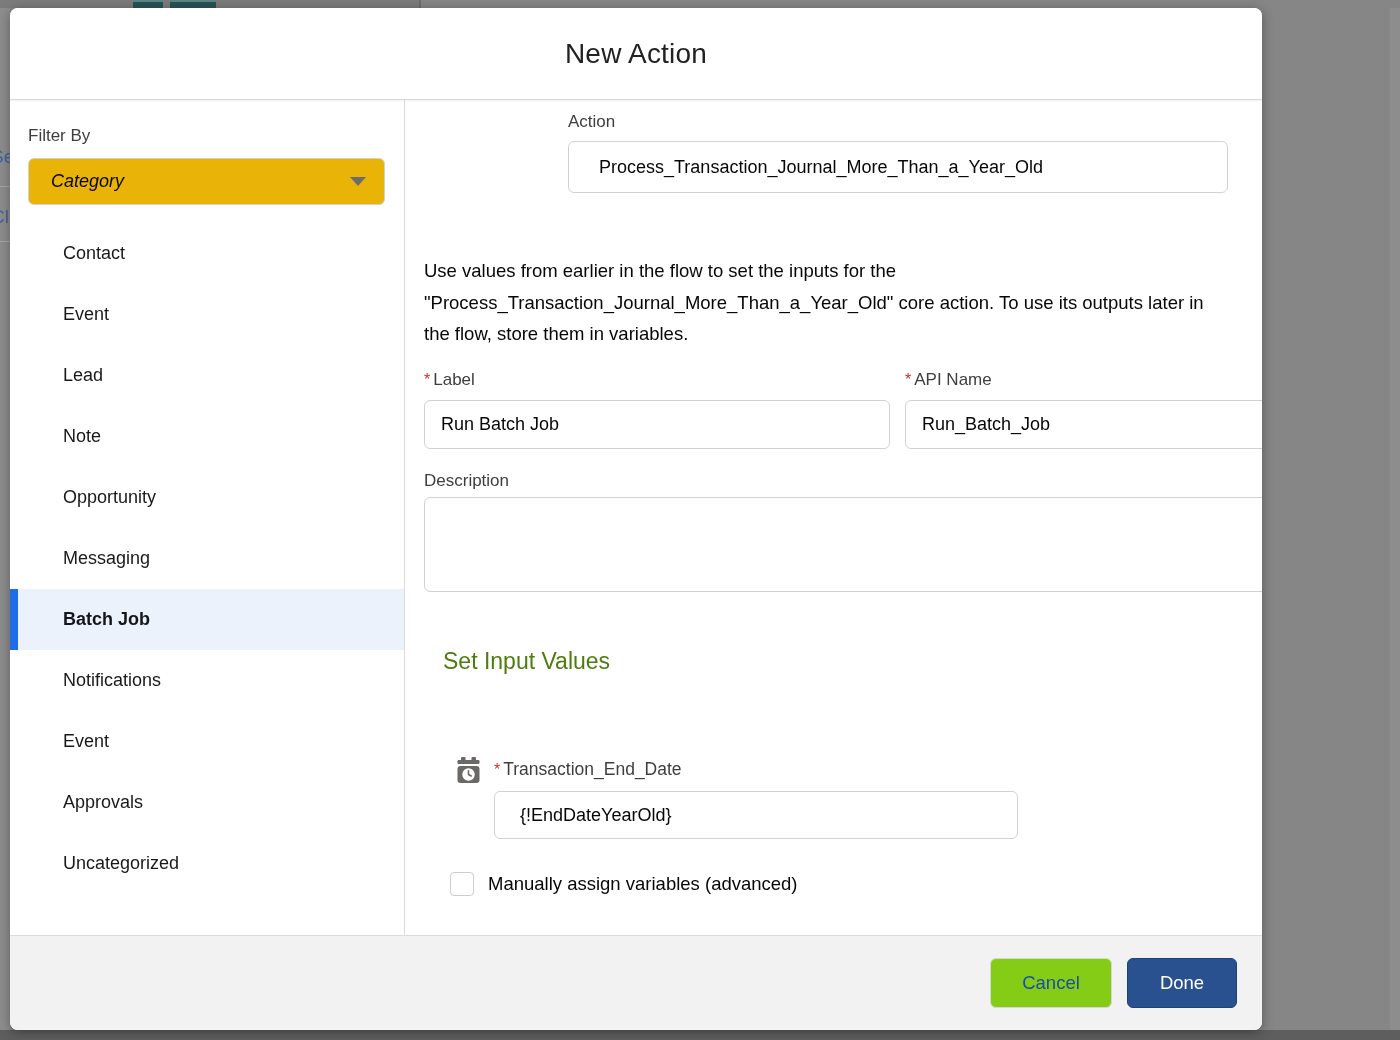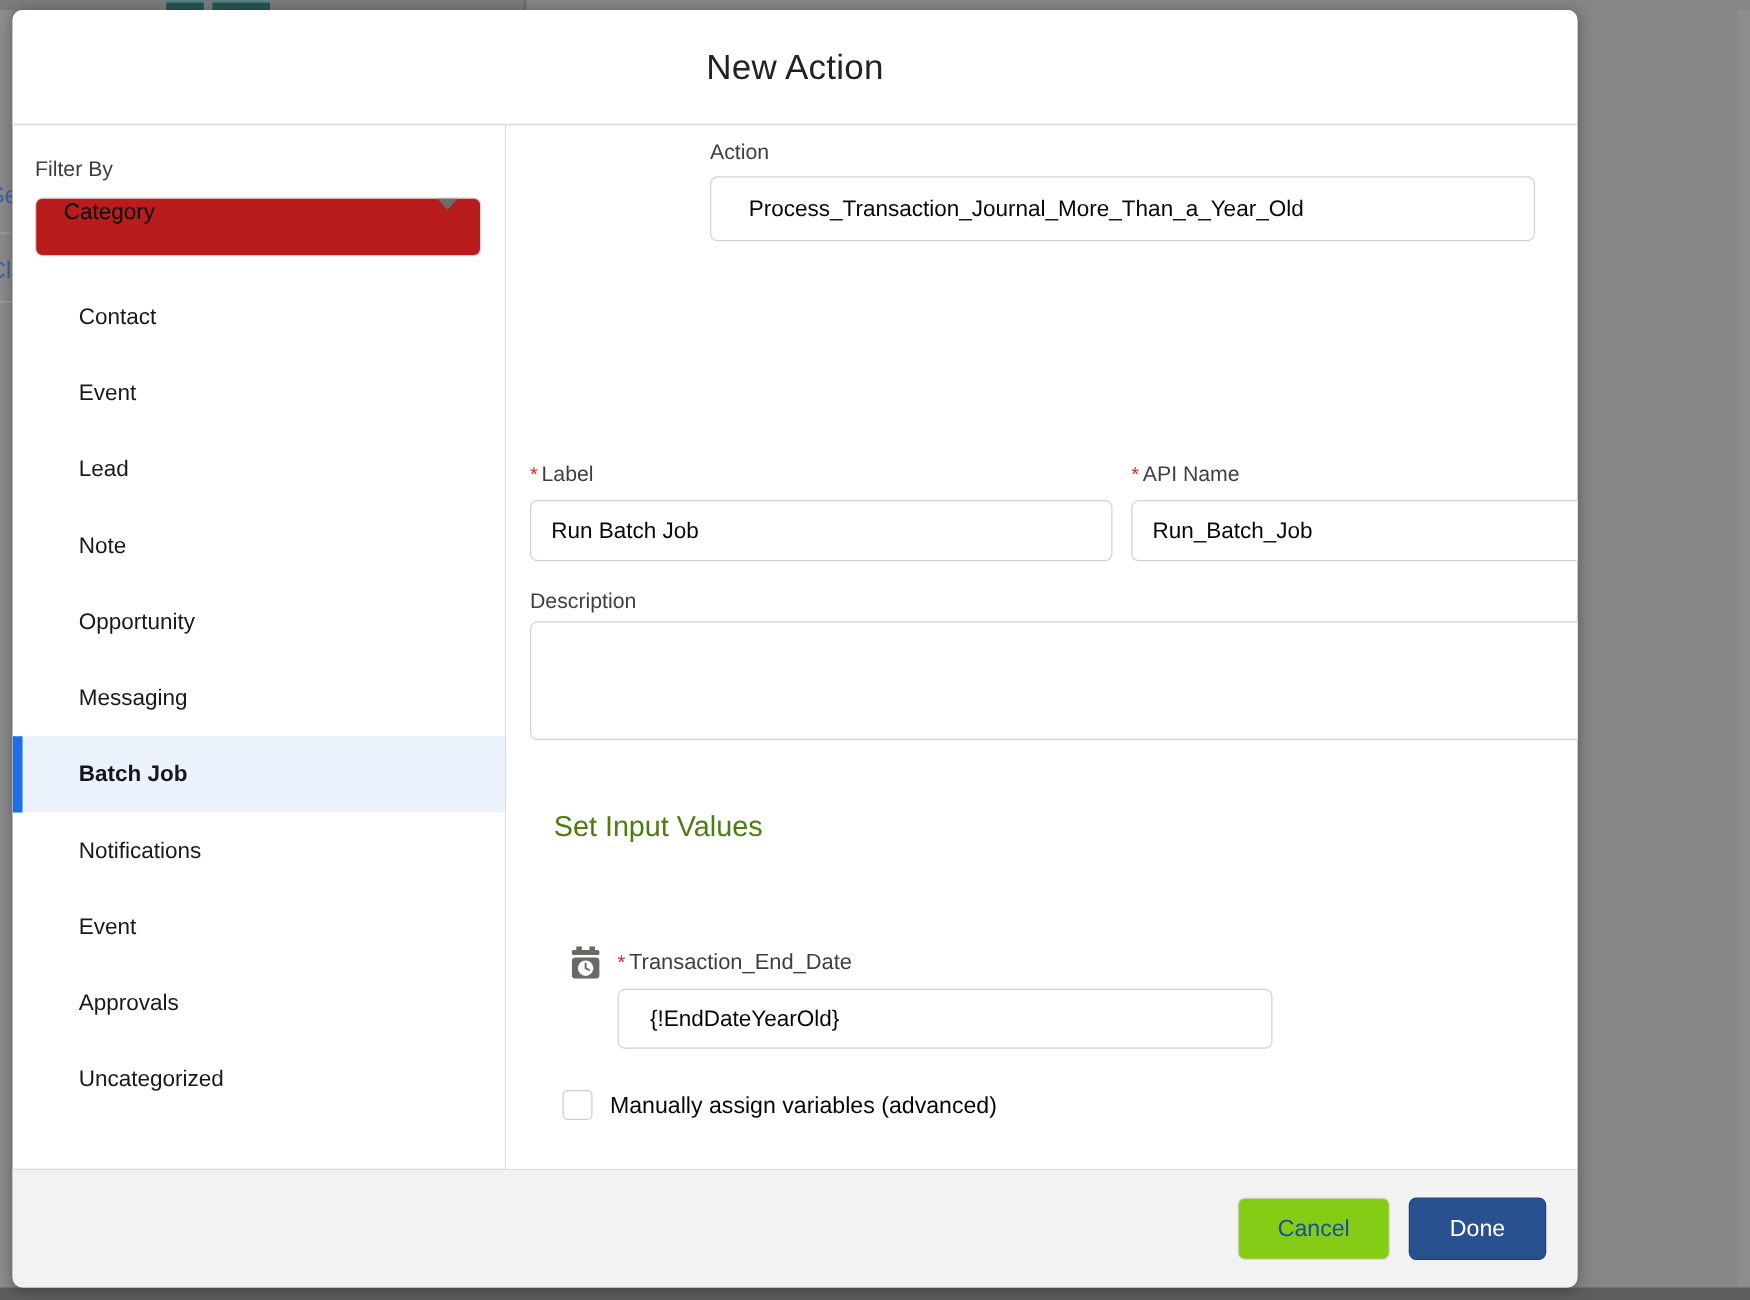--- a/index.html
+++ b/index.html
@@ -40,23 +40,24 @@
   }
   .modal-title { font-size:28px; font-weight:300; color:#222; letter-spacing:.2px; }
 
   .modal-body { flex:1 1 auto; display:flex; min-height:0; }
 
   
   .sidebar { width:395px; flex:0 0 395px; border-right:1px solid #dddbda; padding-top:26px; }
   .filter-by { margin-left:18px; font-size:17px; color:#3e3e3c; }
   .category-select {
     margin:12px 0 0 18px; width:357px; height:47px;
-    border:1px solid #d4d2d0; border-radius:6px; background:#b91c1c;
-    display:flex; padding:0 18px 0 22px;
+    border:1px solid #d4d2d0; border-radius:6px; background:#eab308;
+    display:flex; align-items:center; padding:0 18px 0 22px;
     cursor:pointer;
+    font-style:italic;
   }
   .category-select .value { font-size:18px; color:#080707; flex:1; }
   .caret-down { width:0; height:0; border-left:8px solid transparent; border-right:8px solid transparent; border-top:9px solid #6e6c69; }
 
   .cat-list { list-style:none; margin-top:18px; }
   .cat-item {
     height:61px; display:flex; align-items:center;
     padding-left:53px; font-size:18px; color:#191919; cursor:pointer;
   }
   .cat-item.selected {
@@ -194,20 +195,25 @@
       </ul>
     </div>
 
     <div class="main">
 
       <div class="action-label fld-label">Action</div>
       <div class="action-input">
         <input class="text-input" value="Process_Transaction_Journal_More_Than_a_Year_Old" style="">
       </div>
 
+      <div class="intro">
+        <span>Use values from earlier in the flow to set the inputs for the</span>
+        <span>"Process_Transaction_Journal_More_Than_a_Year_Old" core action. To use its outputs later in</span>
+        <span>the flow, store them in variables.</span>
+      </div>
 
       <div class="label-group">
         <div class="fld-label"><span class="req">*</span><span>Label</span></div>
         <div class="box">
           <input class="text-input" value="Run Batch Job" style="">
         </div>
       </div>
 
       <div class="apiname-group">
         <div class="fld-label"><span class="req">*</span><span>API Name</span></div>

